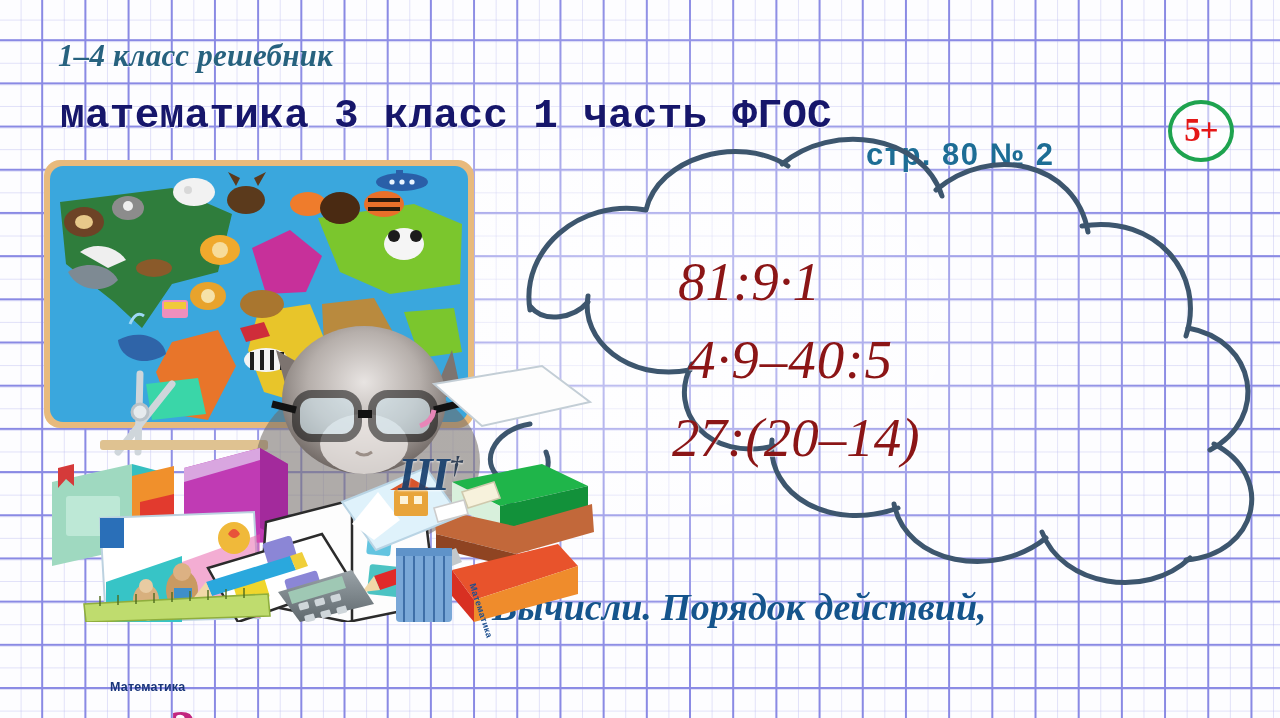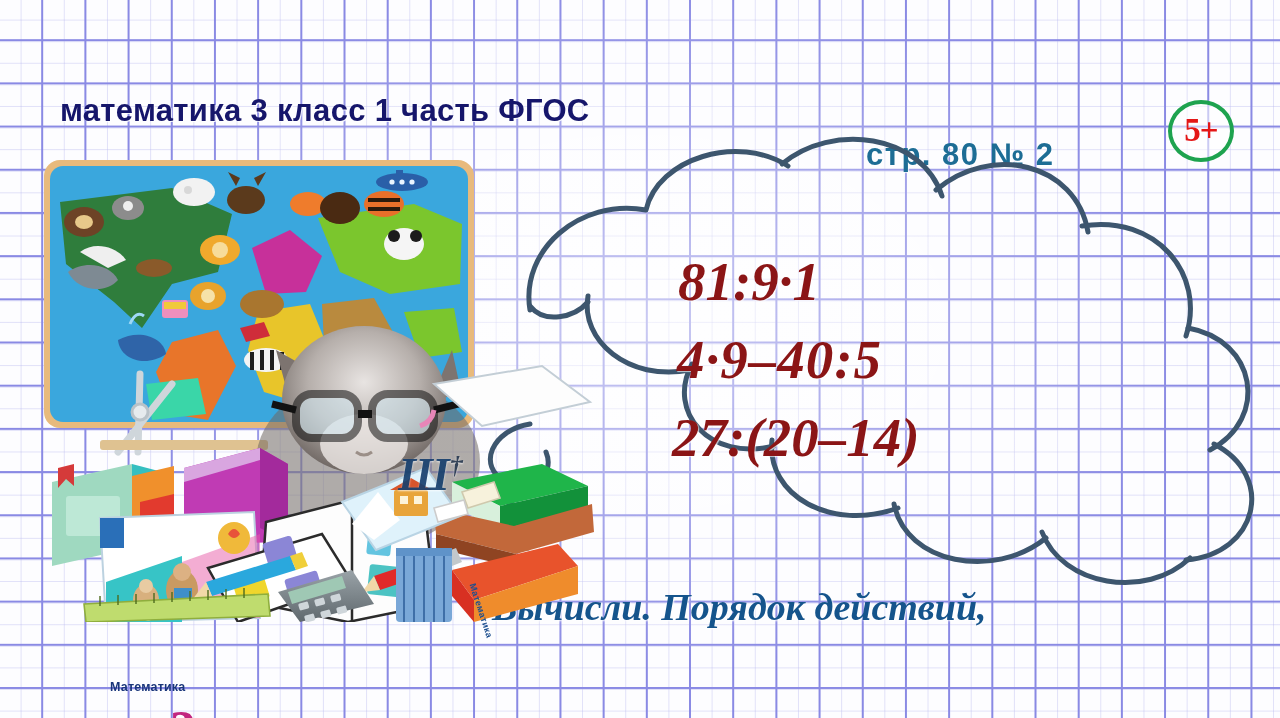--- a/index.html
+++ b/index.html
@@ -48,23 +48,23 @@
     font-style: italic; font-weight: bold;
     font-size: 31px;
     color: #27627f;
     letter-spacing: .2px;
     white-space: nowrap;
     text-shadow: 0 1px 1px rgba(255,255,255,.9);
   }
   .hdr-main {
     position: absolute;
     left: 60px; top: 93px;
-    font-family: Liberation Sans, sans-serif;
+    font-family: Liberation Mono, monospace;
     font-weight: bold;
-    font-size: 31px;
+    font-size: 41px;
     color: #16166b;
     letter-spacing: .3px;
     white-space: nowrap;
     text-shadow: 1px 1px 0 rgba(255,255,255,.85);
   }
   .hdr-page {
     position: absolute;
     left: 866px; top: 137px;
     font-family: "Liberation Sans", sans-serif;
     font-weight: bold;
@@ -104,29 +104,29 @@
   #cloud-wrap svg { display: block; width: 100%; height: 100%; overflow: visible; }
 
   
   #math-block {
     position: absolute;
     left: 660px; top: 243px;
     width: 380px;
   }
   .math-line {
     font-family: "Liberation Serif", serif;
-    font-weight: bold; font-style: italic;
+    font-weight: normal; font-style: italic;
     font-size: 55px;
     color: #8b1516;
     line-height: 1.42;
     white-space: nowrap;
     text-shadow: 1px 1px 1px rgba(255,255,255,.7);
   }
   .math-line.l1 { margin-left: 18px; }
-  .math-line.l2 { margin-left: 17px; letter-spacing: 1px; }
+  .math-line.l2 { margin-left: 28px; letter-spacing: 1px; }
   .math-line.l3 { margin-left: 12px; }
 
   
   .caption {
     position: absolute;
     font-family: "Liberation Serif", serif;
     font-style: italic; font-weight: bold;
     font-size: 38px;
     color: #15548c;
     white-space: nowrap;
@@ -190,20 +190,21 @@
 </head>
 <body>
 
 <div id="stage">
 
   <div id="grid">
     <div id="grid-fine"></div>
   </div>
   <div id="vignette"></div>
 
+  <div class="hdr-script">1–4 класс решебник</div>
   <div class="hdr-main">математика 3 класс 1 часть ФГОС</div>
   <div class="hdr-page">стр. 80 № 2</div>
 
   <div id="age-badge">
     <span>5+</span>
   </div>
 
   <div id="cloud-wrap">
     <svg viewBox="0 0 830 430" preserveAspectRatio="none" aria-hidden="true">
       <g fill="none" stroke="#3d566e" stroke-width="5" stroke-linecap="round" stroke-linejoin="round">

